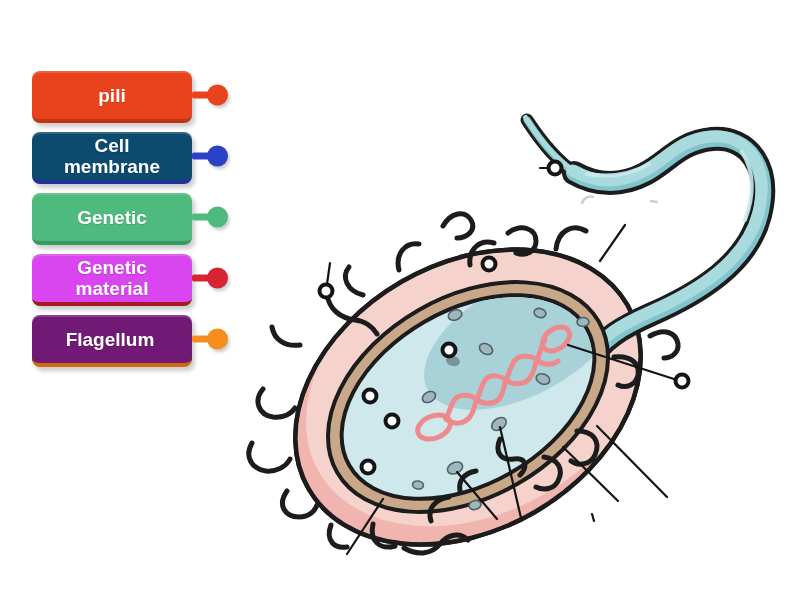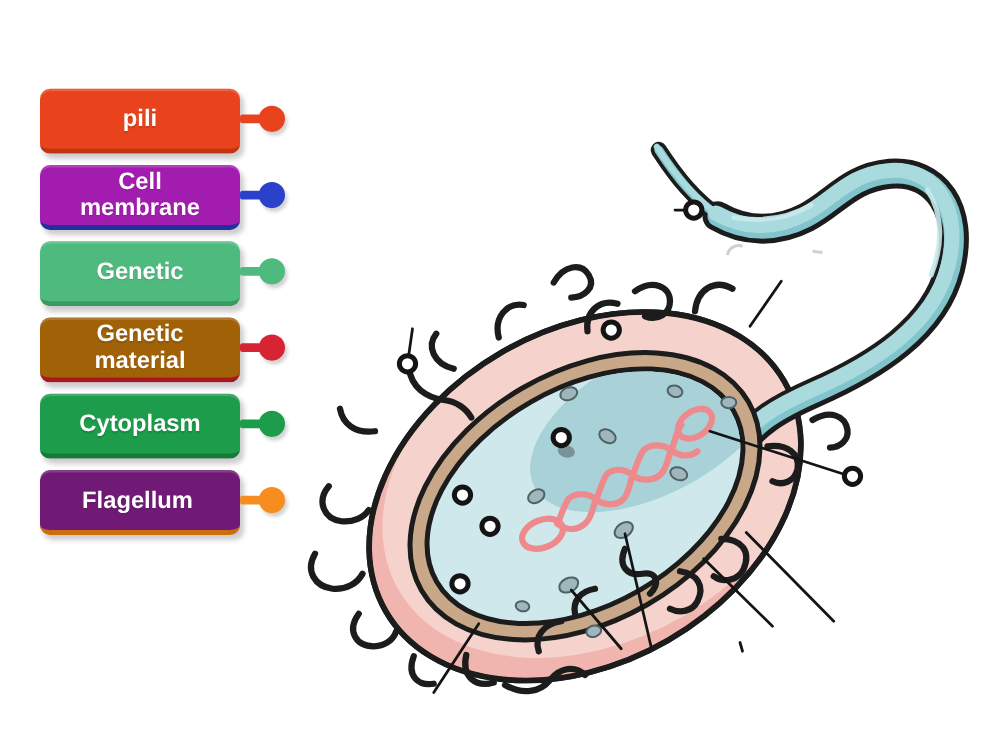--- a/index.html
+++ b/index.html
@@ -168,39 +168,34 @@
         <circle cx="368" cy="440" r="6.5" class="marker"></circle>
       </g>
   </svg>
 
   <div class="label-list">
       <div class="chip" style="background: rgb(232, 67, 28); border-bottom-color: rgb(191, 52, 19);">
       <span class="txt">pili</span>
       <span class="stem" style="background: rgb(232, 67, 28);"></span>
       <span class="dot" style="background: rgb(232, 67, 28);"></span>
     </div>
-      <div class="chip" style="background: #a21caf; border-bottom-color: rgb(32, 48, 158);">
+      <div class="chip" style="background: #0c4a6e; border-bottom-color: rgb(32, 48, 158);">
       <span class="txt">Cell membrane</span>
       <span class="stem" style="background: rgb(43, 65, 201);"></span>
       <span class="dot" style="background: rgb(43, 65, 201);"></span>
     </div>
       <div class="chip" style="background: rgb(79, 186, 126); border-bottom-color: rgb(56, 154, 99);">
       <span class="txt">Genetic</span>
       <span class="stem" style="background: rgb(79, 186, 126);"></span>
       <span class="dot" style="background: rgb(79, 186, 126);"></span>
     </div>
-      <div class="chip" style="background: #a16207; border-bottom-color: rgb(168, 24, 36);">
+      <div class="chip" style="background: #d946ef; border-bottom-color: rgb(168, 24, 36);">
       <span class="txt">Genetic material</span>
       <span class="stem" style="background: rgb(214, 36, 51);"></span>
       <span class="dot" style="background: rgb(214, 36, 51);"></span>
-    </div>
-      <div class="chip" style="background: rgb(29, 156, 75); border-bottom-color: rgb(21, 122, 57);">
-      <span class="txt">Cytoplasm</span>
-      <span class="stem" style="background: rgb(29, 156, 75);"></span>
-      <span class="dot" style="background: rgb(29, 156, 75);"></span>
     </div>
       <div class="chip" style="background: #701a75; border-bottom-color: rgb(204, 109, 16); padding-left: 14px;">
       <span class="txt">Flagellum</span>
       <span class="stem" style="background: rgb(246, 141, 30);"></span>
       <span class="dot" style="background: rgb(246, 141, 30);"></span>
     </div>
     </div>
 
 </div>
 

